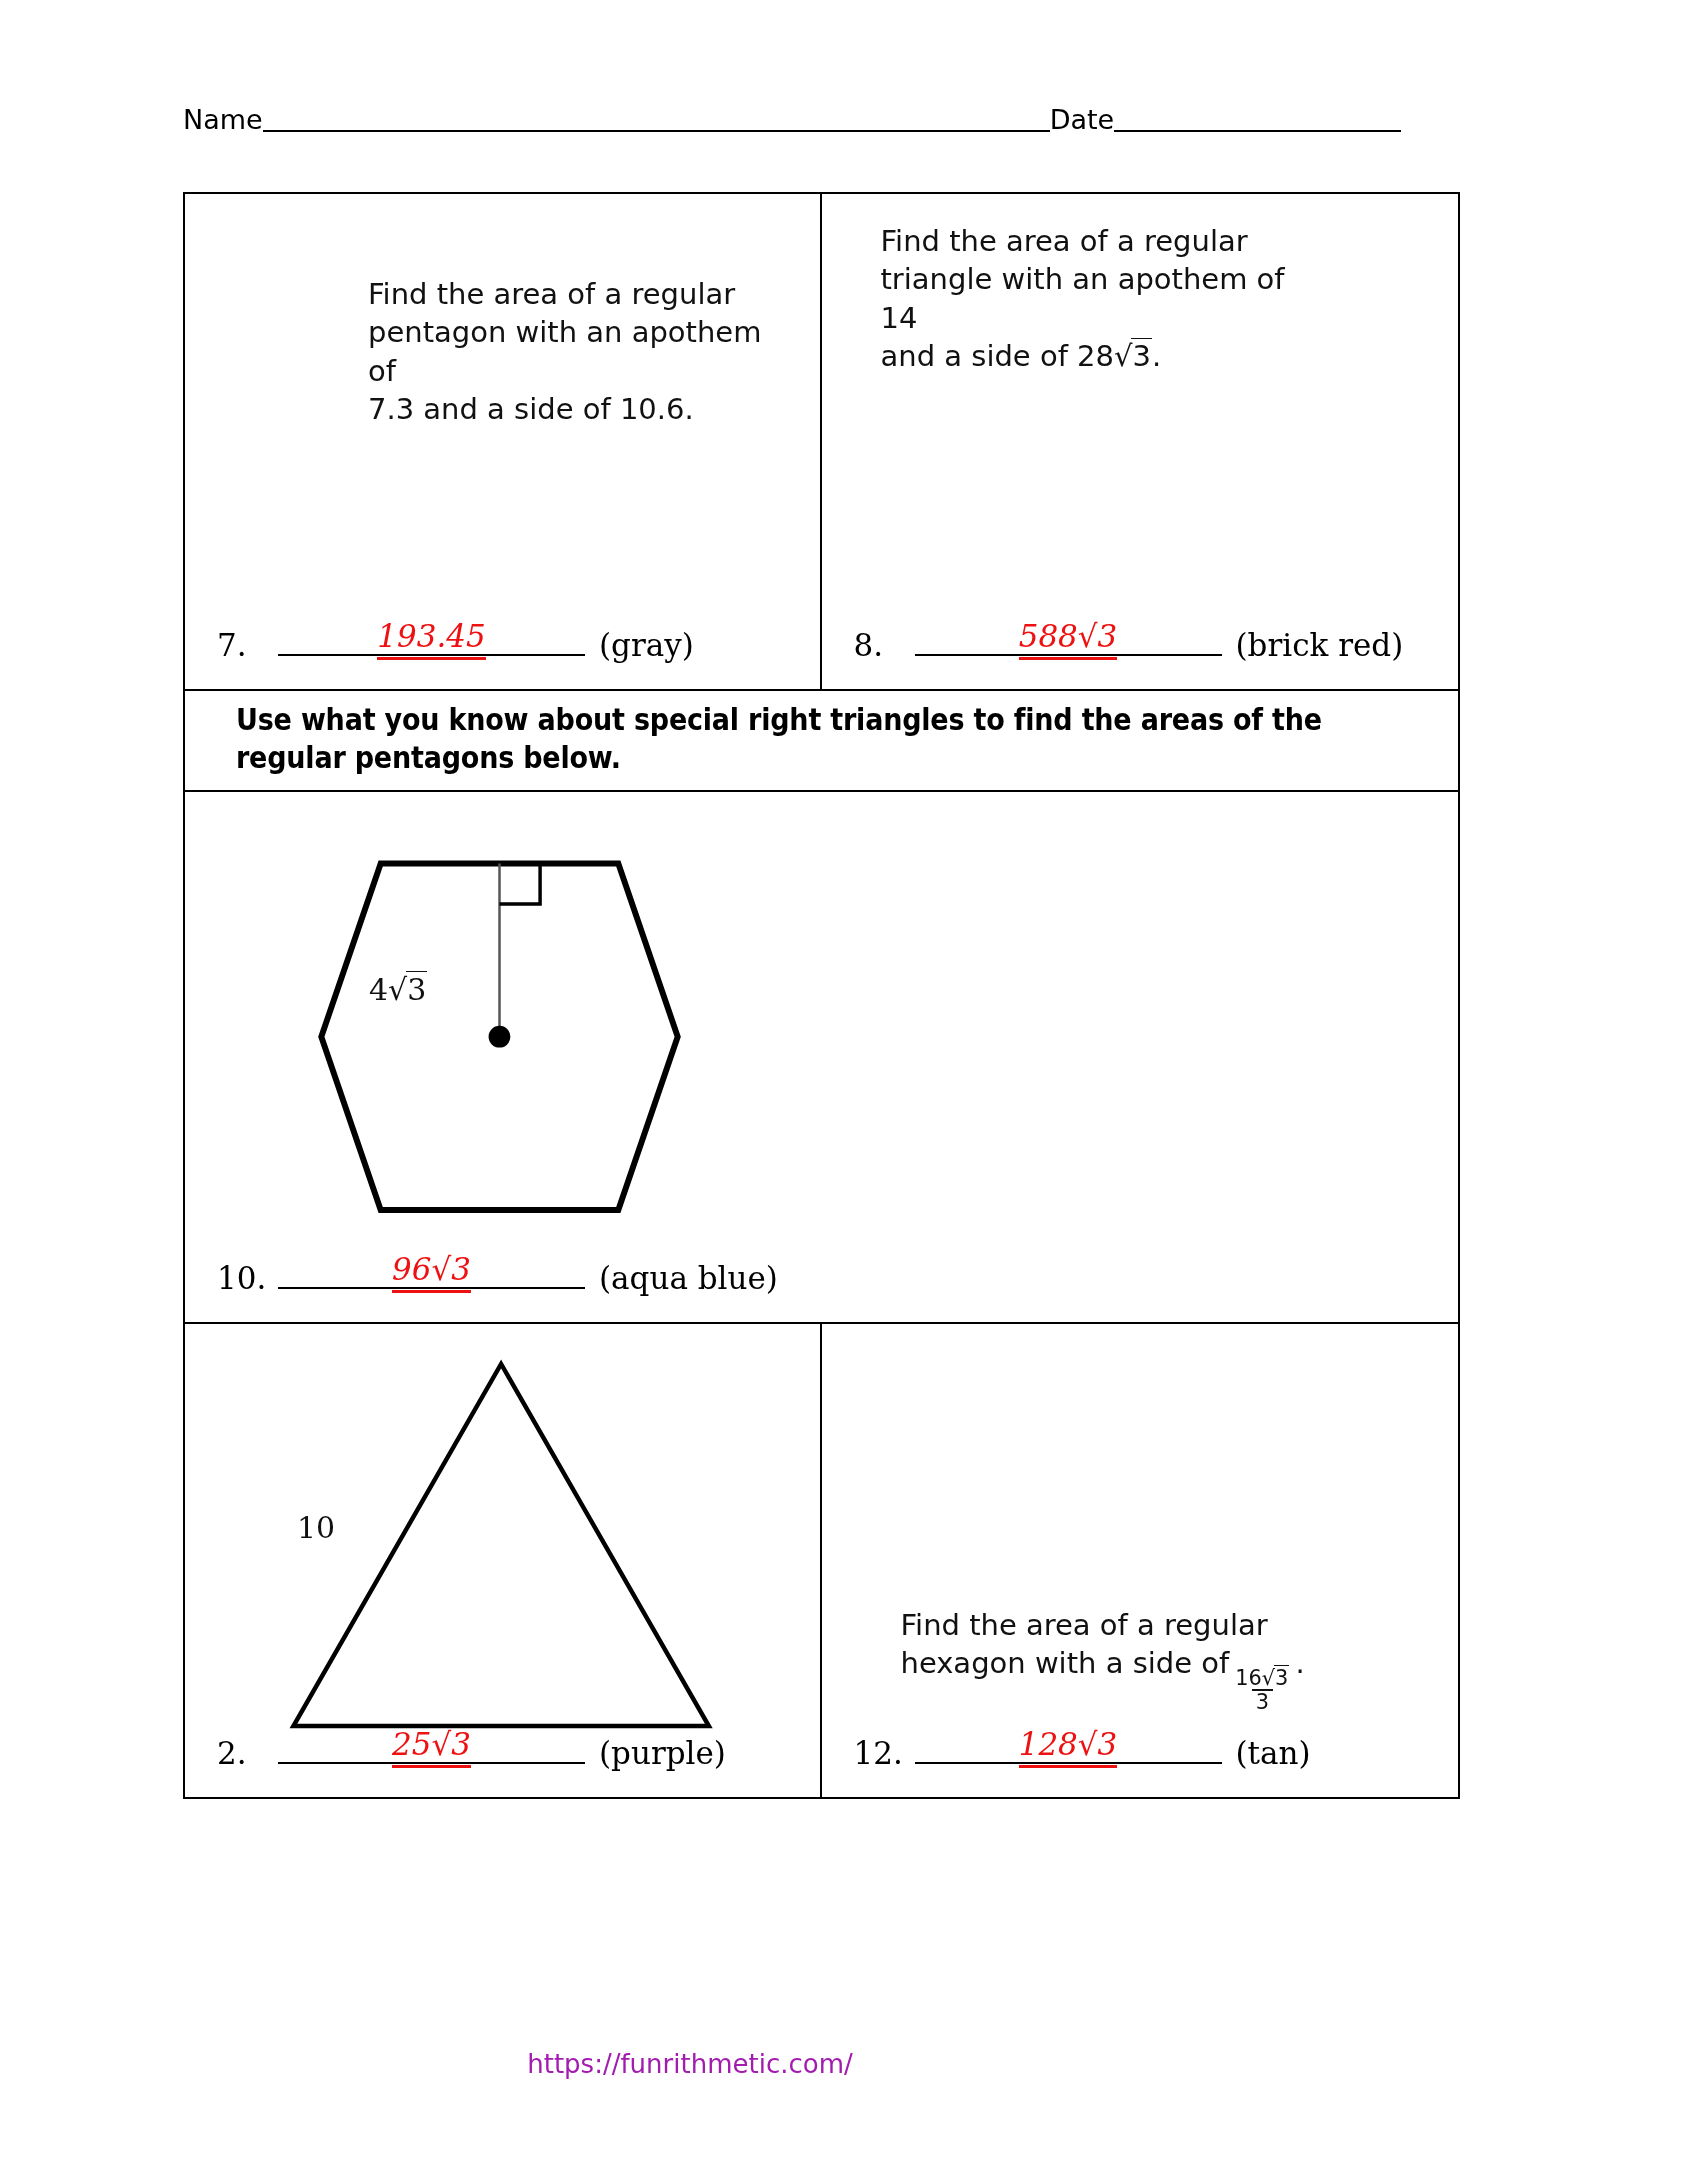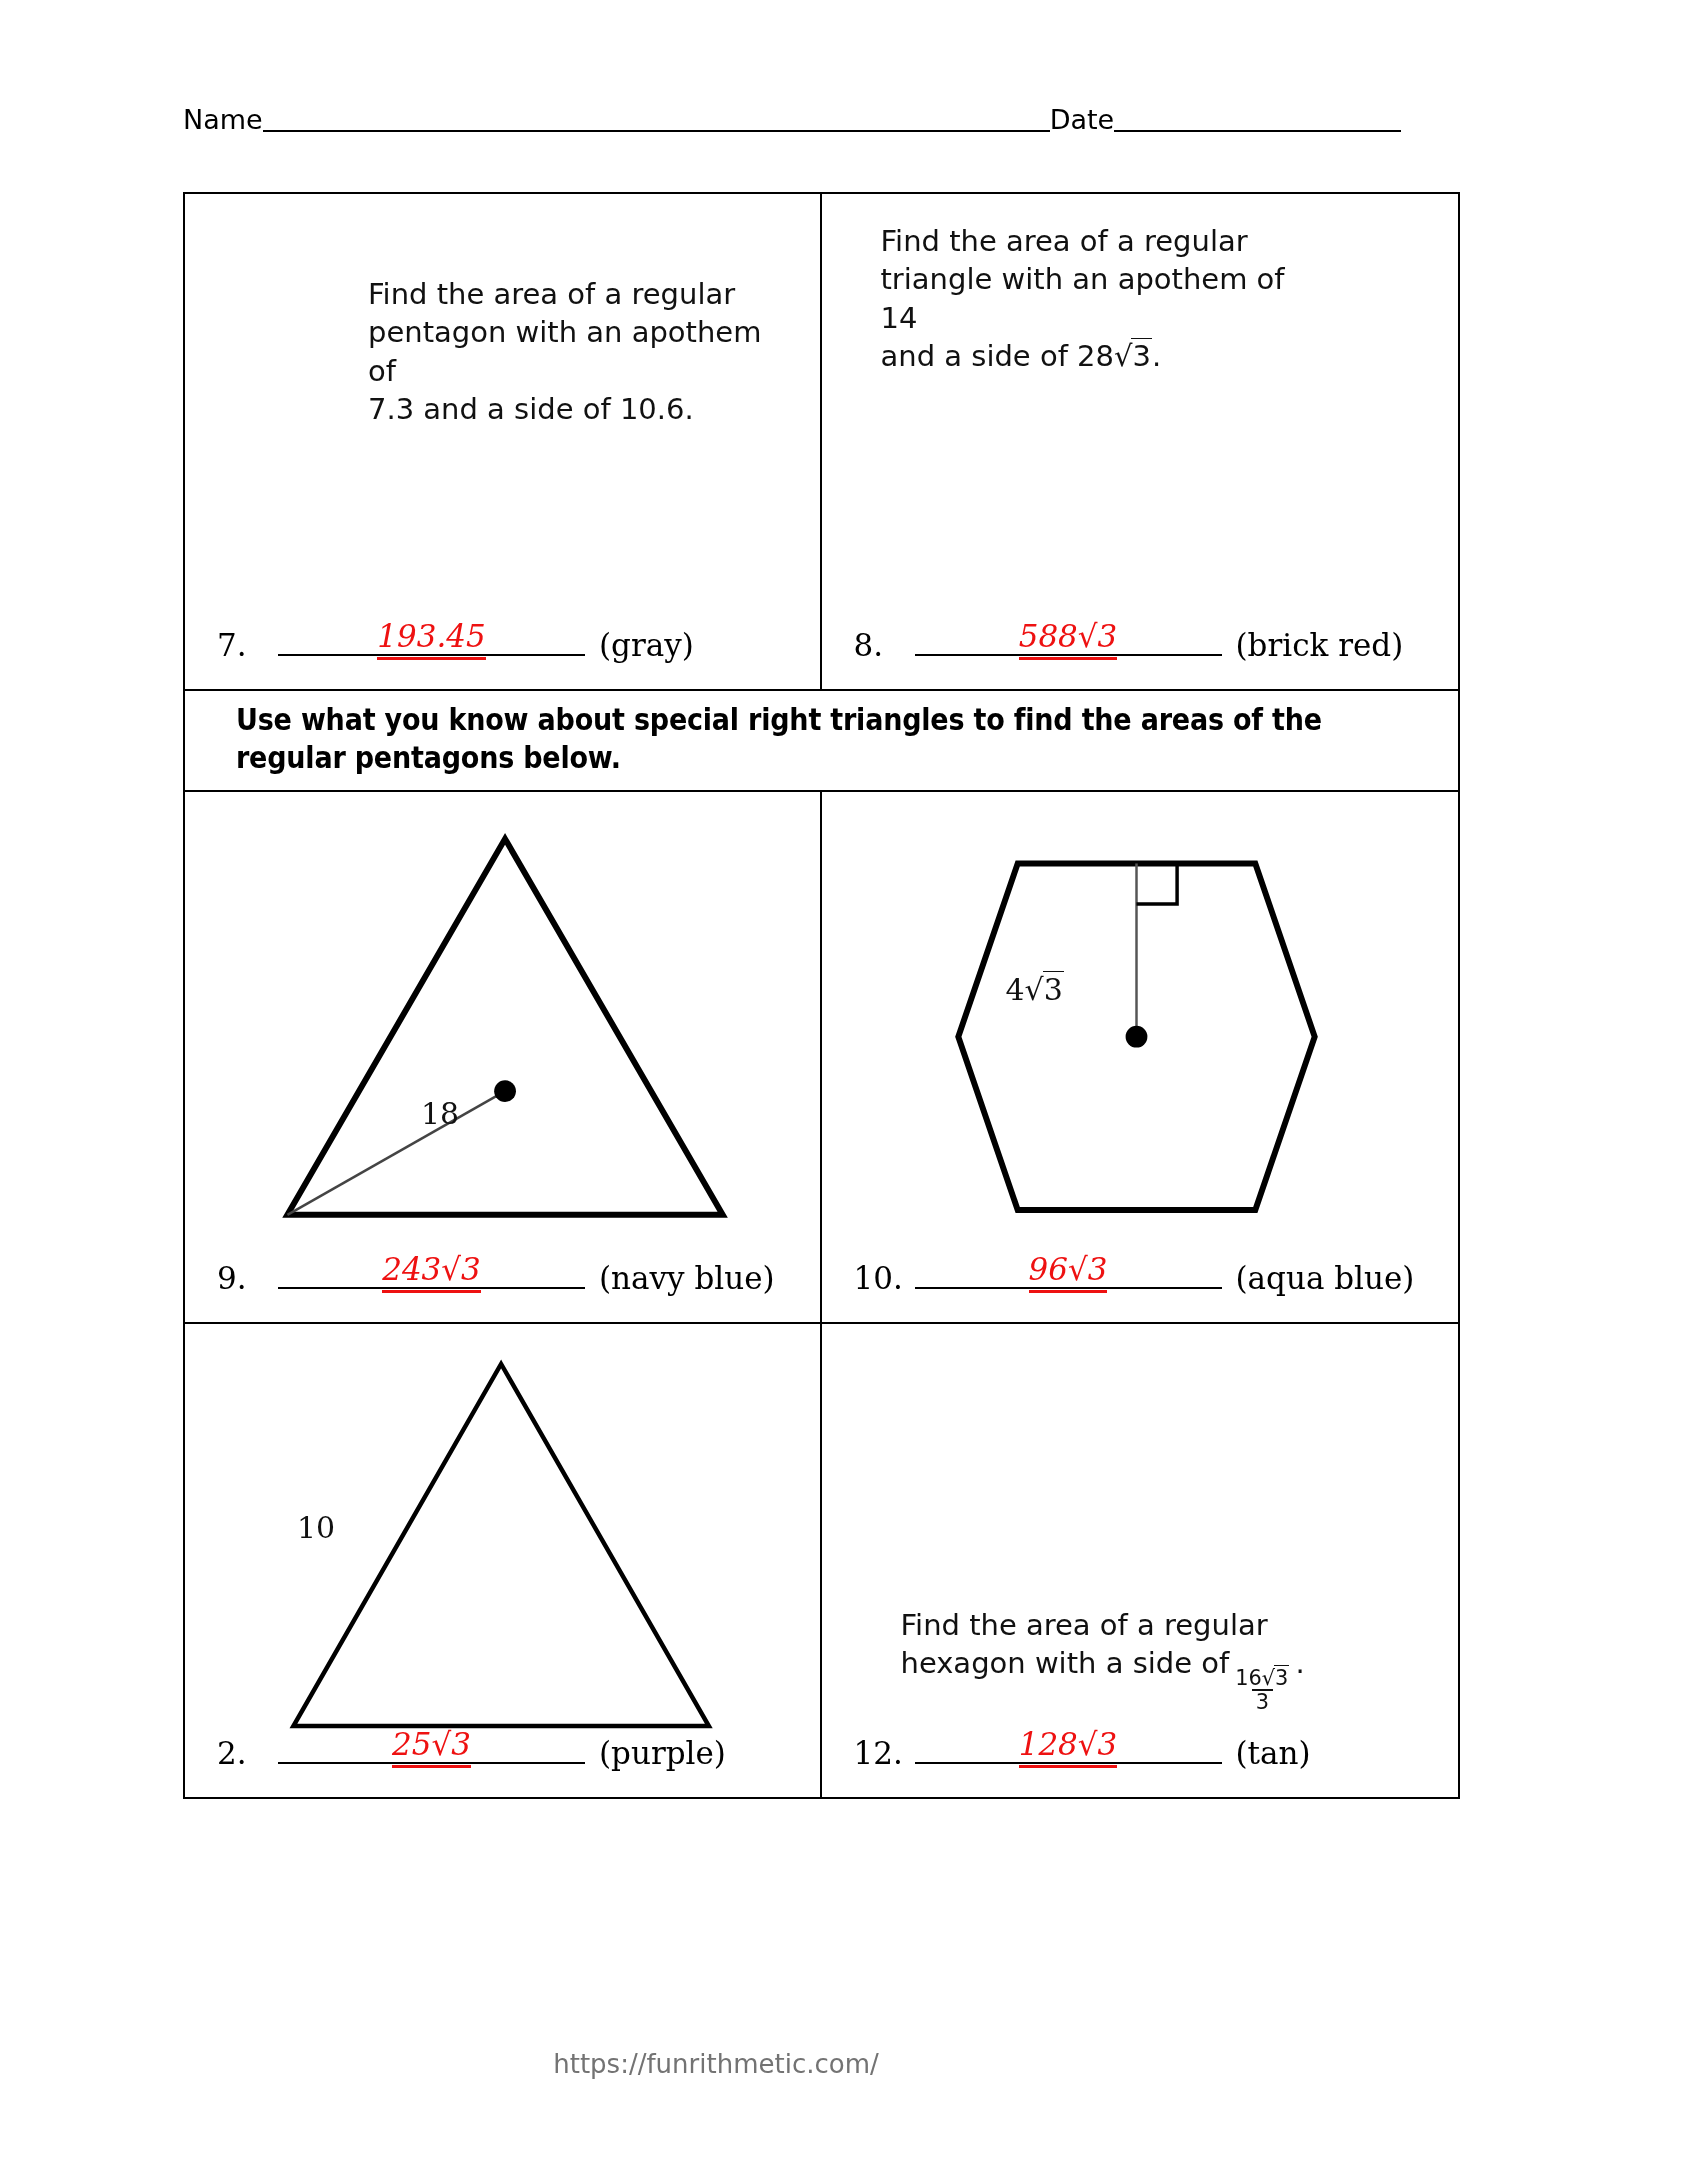--- a/index.html
+++ b/index.html
@@ -160,22 +160,21 @@
 
   
   #footer-url {
     position: absolute;
     left: 0;
     top: 2049px;
     width: 1380px;
     text-align: center;
     font-family: "DejaVu Sans", sans-serif;
     font-size: 26px;
-    color: #737373;
-    padding-left: 26px;
+    color: #a21caf;
   }
 </style>
 </head>
 <body>
 
 <div id="header-row">
   <span class="field-label">Name</span>
   <span class="rule" id="name-rule"></span>
   <span class="field-label">Date</span>
   <span class="rule" id="date-rule"></span>
@@ -217,38 +216,20 @@
       </div>
     </div>
   </div>
 
   <div class="trow" id="row-banner">
     <div id="banner-text">Use what you know about special right triangles to find the areas of the regular pentagons below.</div>
   </div>
 
   <div class="trow" id="row-figs">
 
-    <div class="tcell left">
-      <div class="figure" id="fig-9">
-        <svg width="554" height="416" viewBox="0 0 560 420">
-          <polygon points="275,35 495,415 55,415" fill="none" stroke="#000" stroke-width="6" stroke-linejoin="miter"></polygon>
-          <line x1="55" y1="415" x2="275" y2="290" stroke="#444" stroke-width="2.5"></line>
-          <circle cx="275" cy="290" r="11" fill="#000"></circle>
-        </svg>
-        <span class="fig-label" style="left:188px; top:292px;">18</span>
-      </div>
-      <div class="answer-line l">
-        <span class="qnum">9.</span>
-        <span class="blank-wrap">
-          <span class="blank-rule"></span>
-          <span class="blank-answer"><span class="uline"><span>243</span>√<span class="vin">3</span></span></span>
-        </span>
-        <span class="color-tag">(navy blue)</span>
-      </div>
-    </div>
 
     <div class="tcell">
       <div class="figure" id="fig-10">
         <svg width="495" height="416" viewBox="0 0 500 420">
           <polygon points="130,62 370,62 430,237 370,412 130,412 70,237" fill="none" stroke="#000" stroke-width="6" stroke-linejoin="miter"></polygon>
           <line x1="250" y1="62" x2="250" y2="237" stroke="#555" stroke-width="2.5"></line>
           <polyline points="250,103 291,103 291,62" fill="none" stroke="#000" stroke-width="3.5"></polyline>
           <circle cx="250" cy="237" r="11" fill="#000"></circle>
         </svg>
         <span class="fig-label" style="left:117px; top:170px;text-align:right;"><span class="rad"><span>4</span>√<span class="vin">3</span></span></span>

